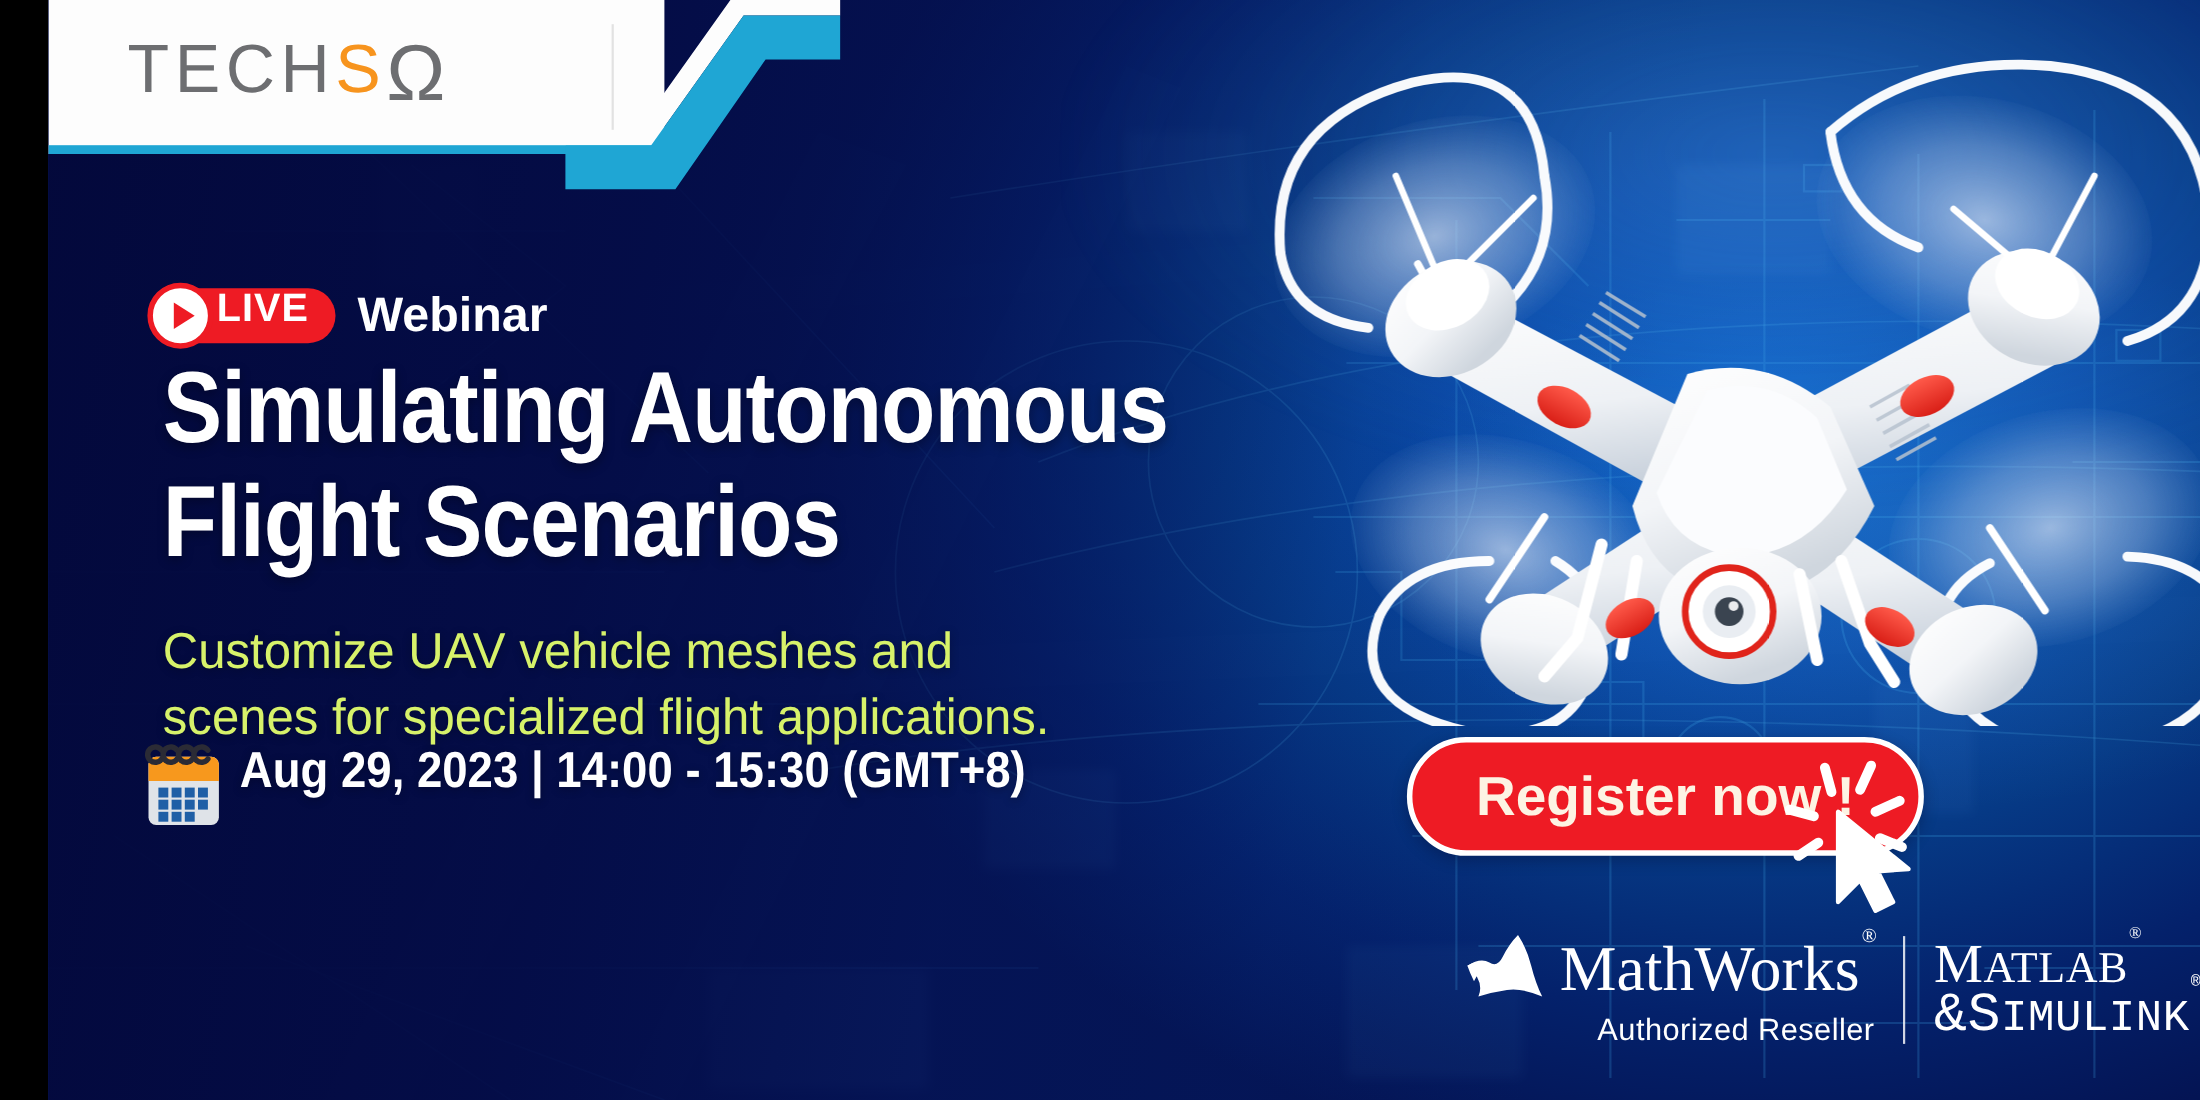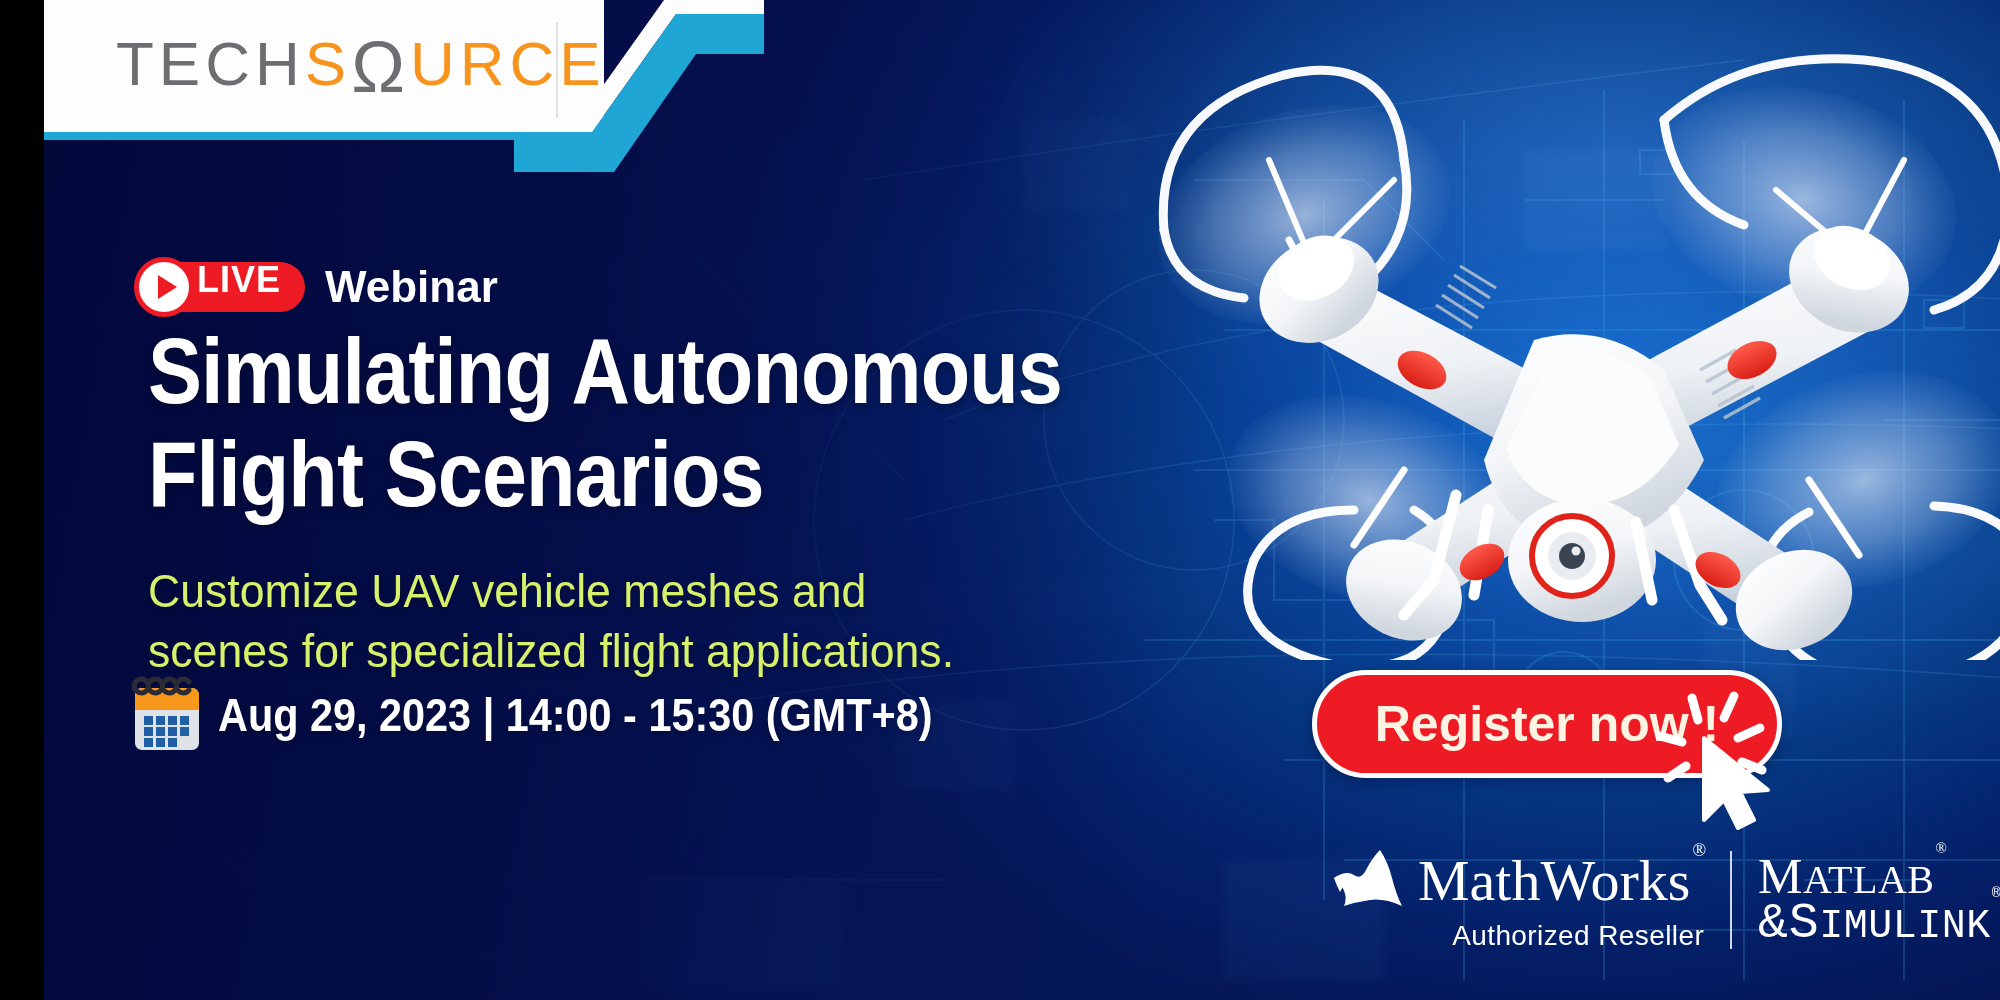--- a/index.html
+++ b/index.html
@@ -111,36 +111,36 @@
     position:absolute; left:104px; top:562px; z-index:5; color:#d7f26a;
     font-family:"Liberation Sans", sans-serif;
     font-size:46px; line-height:1.30; font-weight:400;
     transform:scaleX(0.97); transform-origin:left top;
     text-shadow:0 2px 8px rgba(0,0,20,.35);
   }
   .subtitle .sl{ display:block; white-space:nowrap; }
 
   .date-row{
     position:absolute; left:86px; top:676px; z-index:5;
-    display:flex; align-items:center; gap:14px;
+    display:flex; align-items:flex-start; gap:14px;
   }
   .cal-icon{ width:74px; height:78px; position:relative; flex:0 0 auto; }
   .date-text{
     color:#ffffff; font-size:46px; font-weight:bold; white-space:nowrap; line-height:1;
     font-family:"Liberation Sans", sans-serif;
     transform:scaleX(0.90); transform-origin:left center;
     text-shadow:0 2px 8px rgba(0,0,20,.35);
   }
 
   
   .drone{ position:absolute; left:1060px; top:40px; width:960px; height:620px; z-index:4; }
   .drone svg{ width:100%; height:100%; display:block; }
 
   
-  .register-wrap{ position:absolute; left:1268px; top:670px; z-index:7; }
+  .register-wrap{ position:absolute; left:1235px; top:670px; z-index:7; }
   .register-btn{
     position:relative; display:flex; align-items:center; justify-content:center;
     width:470px; height:108px; background:#ee1b24; border:5px solid #ffffff;
     border-radius:60px; box-shadow:0 4px 14px rgba(0,0,30,.30);
   }
   .register-label{
     color:#fdf3e3; font-size:50px; font-weight:bold; letter-spacing:0px; line-height:1;
     font-family:"Liberation Sans", sans-serif; white-space:nowrap;
   }
   .cursor-icon{ position:absolute; left:330px; top:10px; width:150px; height:150px; }
@@ -378,21 +378,20 @@
       <path d="M-5 132 L78 132 L162 14 L250 14 L250 -14 L250 14 L250 54 L182 54 L100 172 L-5 172 Z" fill="#1fa6d4"></path>
       <path d="M-5 172 L100 172 L182 54 L250 54 L250 92 L200 92 L118 190 L-5 190 Z" fill="#0d5ba8" opacity="0.0"></path>
     </svg>
   </div>
   <div class="logo-rule"></div>
   <div class="logo-wrap">
     <span class="logo-text">
       <span class="lg-gray">TECH</span>
         <span class="lg-orange">S</span>
         <span class="lg-omega">Ω</span>
-        <span class="lg-orange">URCE</span>
     </span>
   </div>
 
   <div class="live-row">
     <div class="live-badge">
       <span class="play-circle">
           <span class="play-tri"></span>
         </span>
       <span class="live-label">LIVE</span>
     </div>

